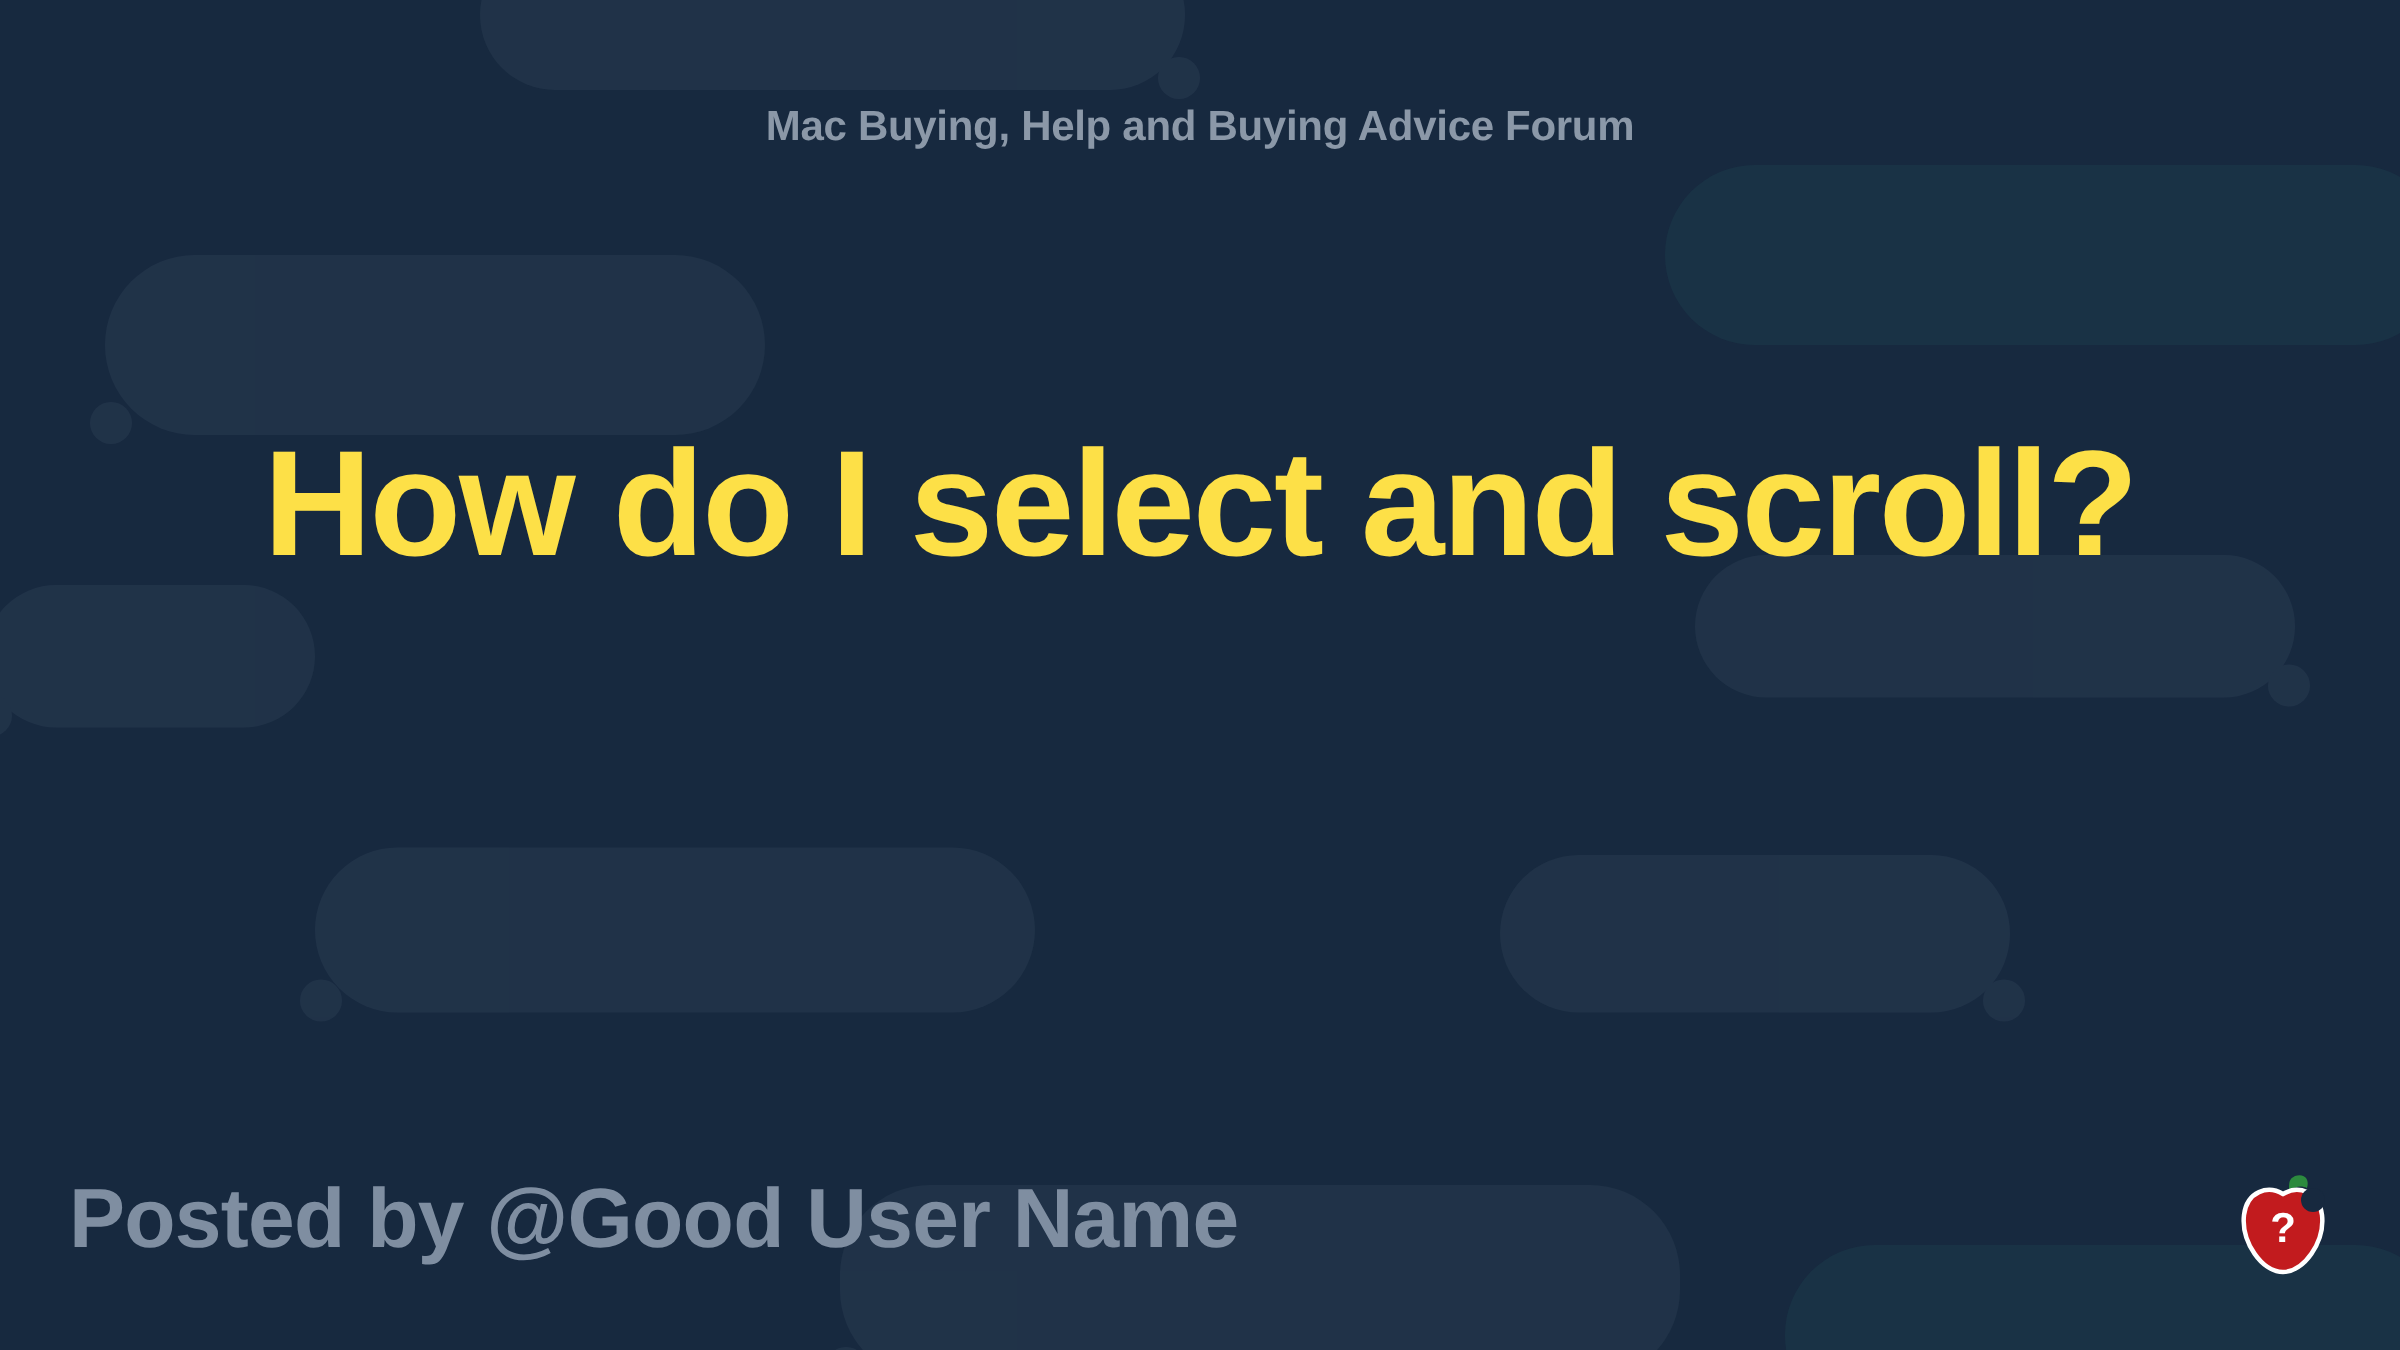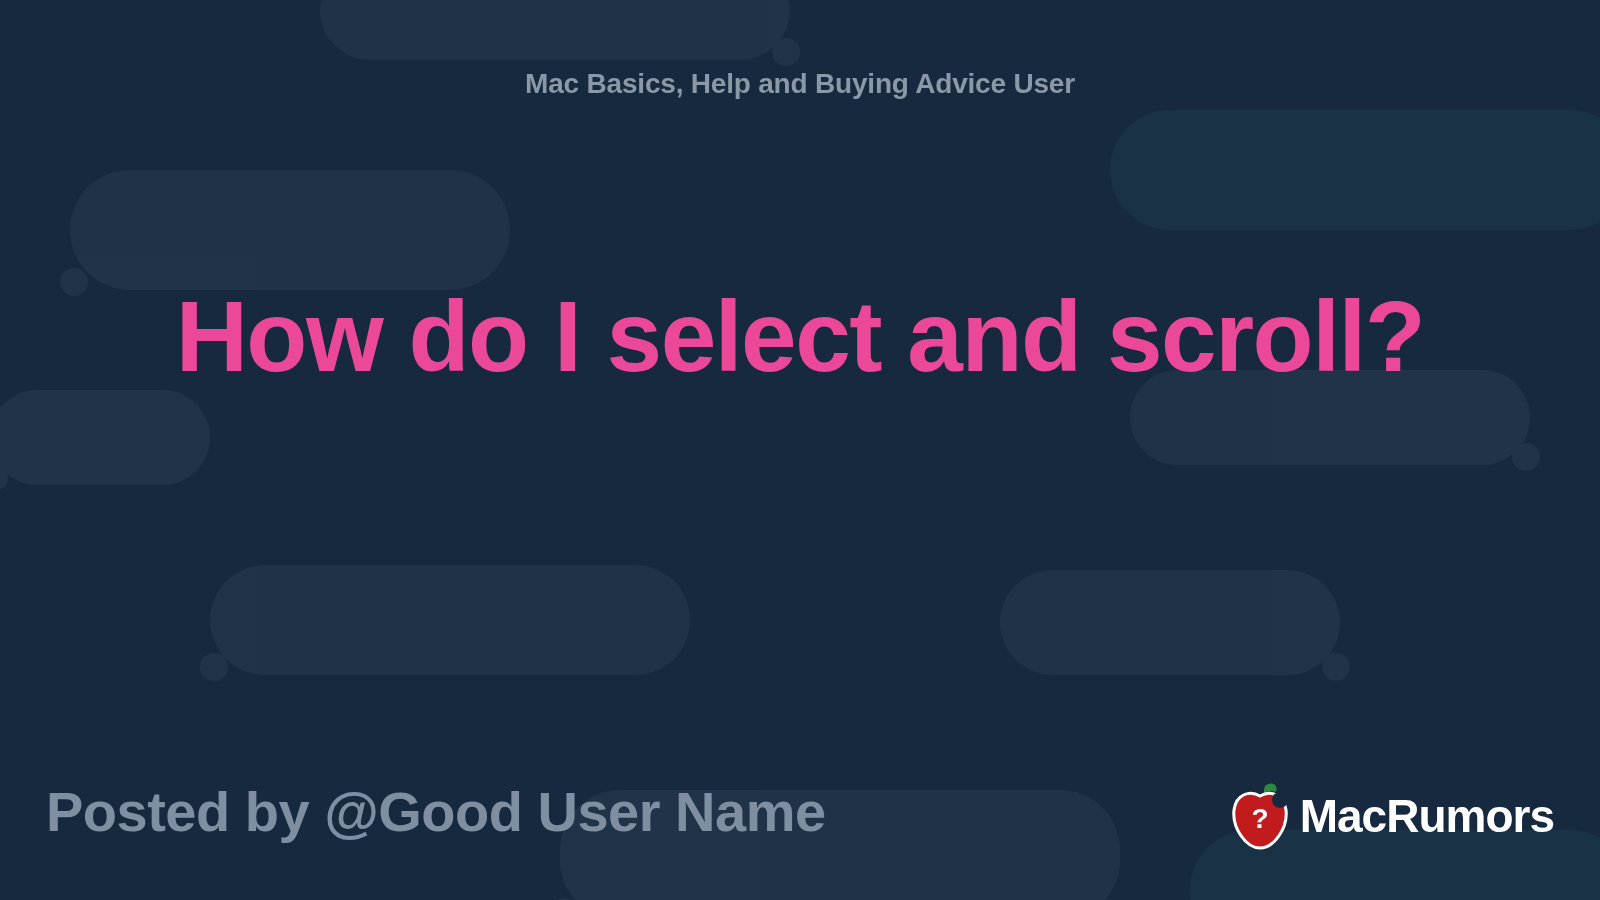--- a/index.html
+++ b/index.html
@@ -37,21 +37,21 @@
       text-align: center;
       color: #8b98a8;
       font-size: 28px;
       font-weight: 600;
       letter-spacing: -0.2px;
     }
     .title {
       position: absolute;
       top: 280px; left: 120px; right: 120px;
       text-align: center;
-      color: #ec4899;
+      color: #fde047;
       font-size: 100px;
       font-weight: 700;
       line-height: 1.12;
       letter-spacing: -1.5px;
     }
     .byline {
       position: absolute;
       left: 46px; bottom: 56px;
       color: #7f8ea1;
       font-size: 56px;
@@ -81,31 +81,30 @@
 <div class="bubble light tail-right" style="top:-40px; left:320px; width:470px; height:100px;"></div>
 <div class="bubble teal  tail-right" style="top:110px; right:-30px; width:520px; height:120px;"></div>
 <div class="bubble light tail-left" style="top:170px; left:70px;  width:440px; height:120px;"></div>
 <div class="bubble light tail-left" style="top:390px; left:-10px; width:220px; height:95px;"></div>
 <div class="bubble light tail-right" style="top:370px; right:70px; width:400px; height:95px;"></div>
 <div class="bubble light tail-left" style="top:565px; left:210px; width:480px; height:110px;"></div>
 <div class="bubble light tail-right" style="top:570px; right:260px; width:340px; height:105px;"></div>
 <div class="bubble light tail-left" style="top:790px; left:560px; width:560px; height:130px;"></div>
 <div class="bubble teal  tail-right" style="top:830px; right:-30px; width:440px; height:120px;"></div>
 
-<div class="forum-name">Mac Basics, Help and Buying Advice User</div>
+<div class="forum-name">Mac Buying, Help and Buying Advice Forum</div>
 
 <h1 class="title">How do I select and scroll?</h1>
 
 <div class="byline">
   <span>Posted by @</span><span>Good User Name</span>
 </div>
 
 <div class="logo">
   <span class="logo-icon">
     <svg width="64" height="72" viewBox="0 0 64 72">
       <path d="M40 4 C46 2 50 6 48 12 C44 10 40 11 36 14 C36 8 36 6 40 4 Z" fill="#2c8a3e"></path>
       <path d="M32 16 C22 10 8 14 6 30 C4 48 18 68 32 68 C46 68 60 48 58 30 C56 14 42 10 32 16 Z" fill="#c21b1e" stroke="#ffffff" stroke-width="3"></path>
       <circle cx="52" cy="20" r="8" fill="#17293f"></circle>
       <text x="32" y="48" text-anchor="middle" fill="#ffffff" font-size="28" font-weight="900" font-family="Arial">?</text>
     </svg>
   </span>
-  <span class="logo-text">MacRumors</span>
 </div>
 
 </body></html>

